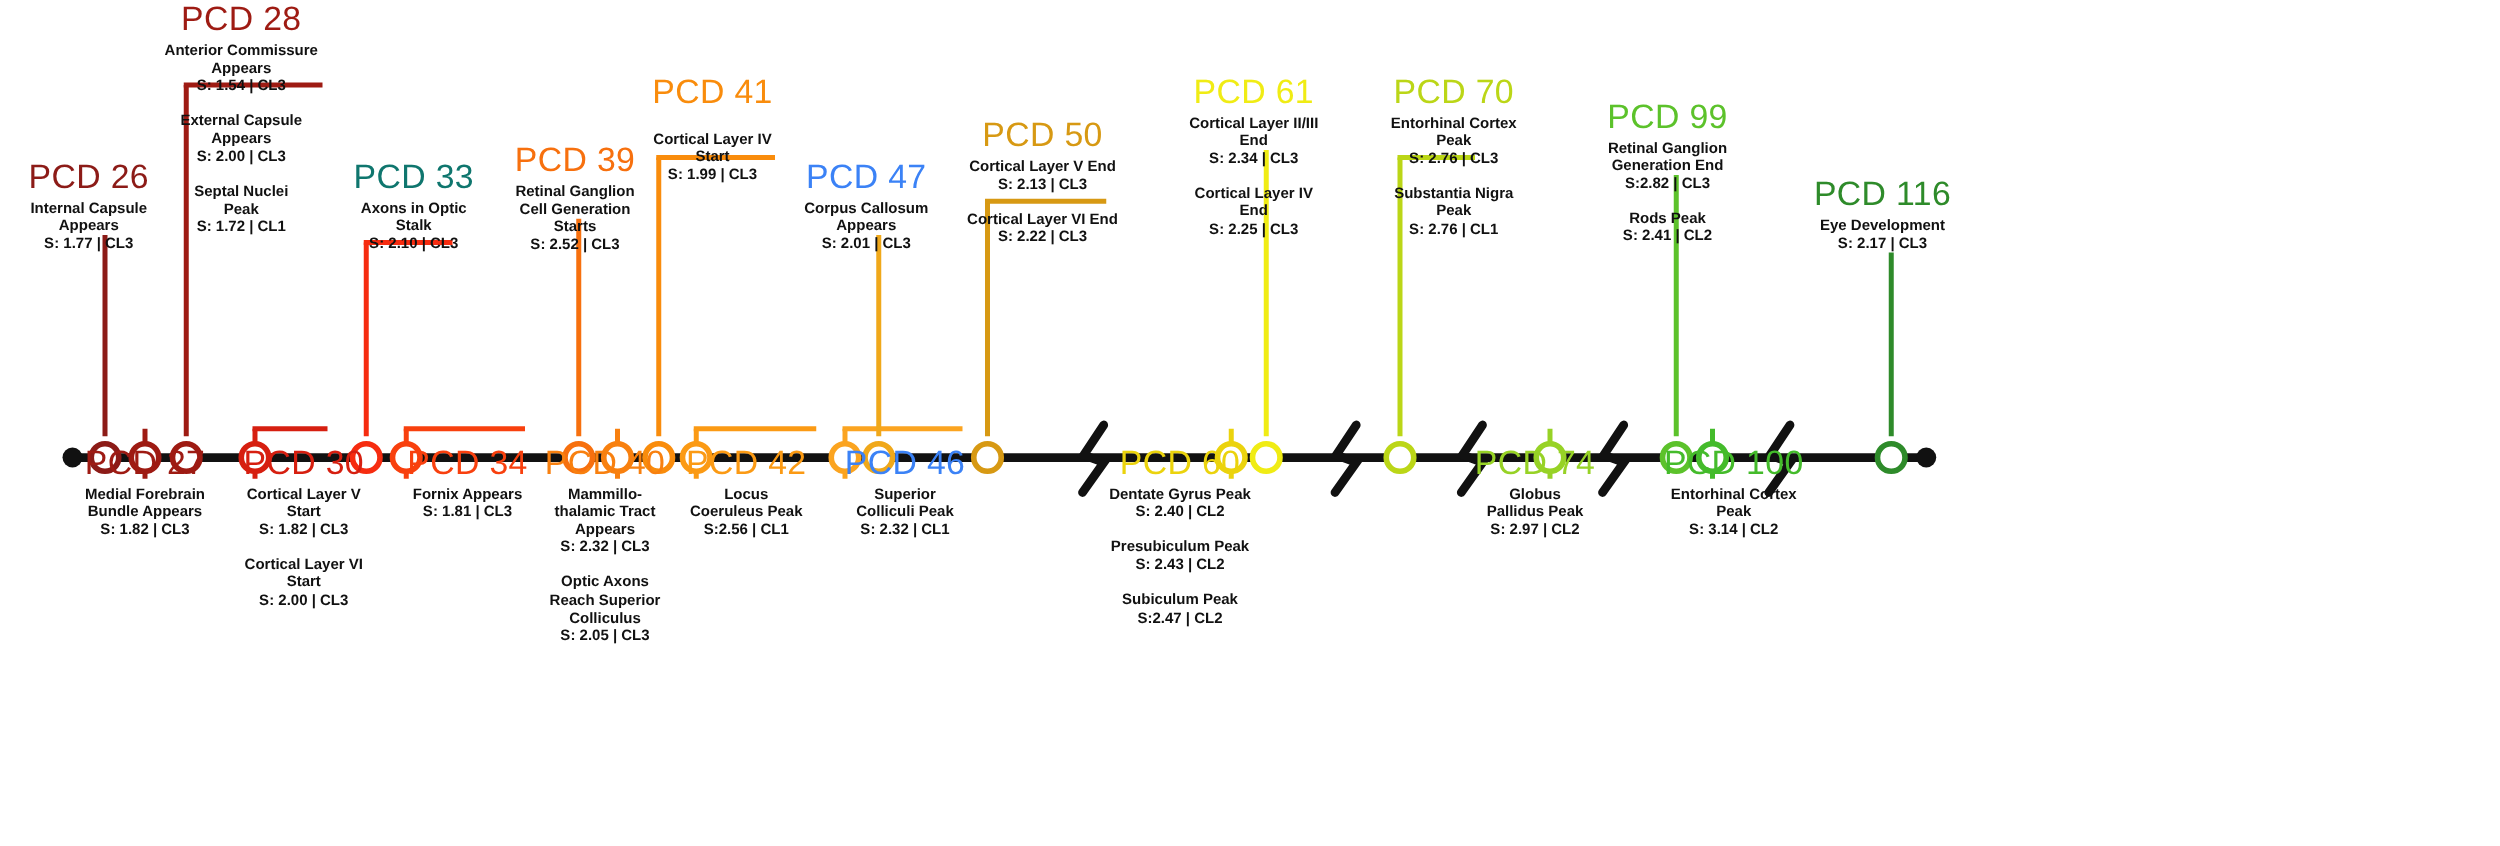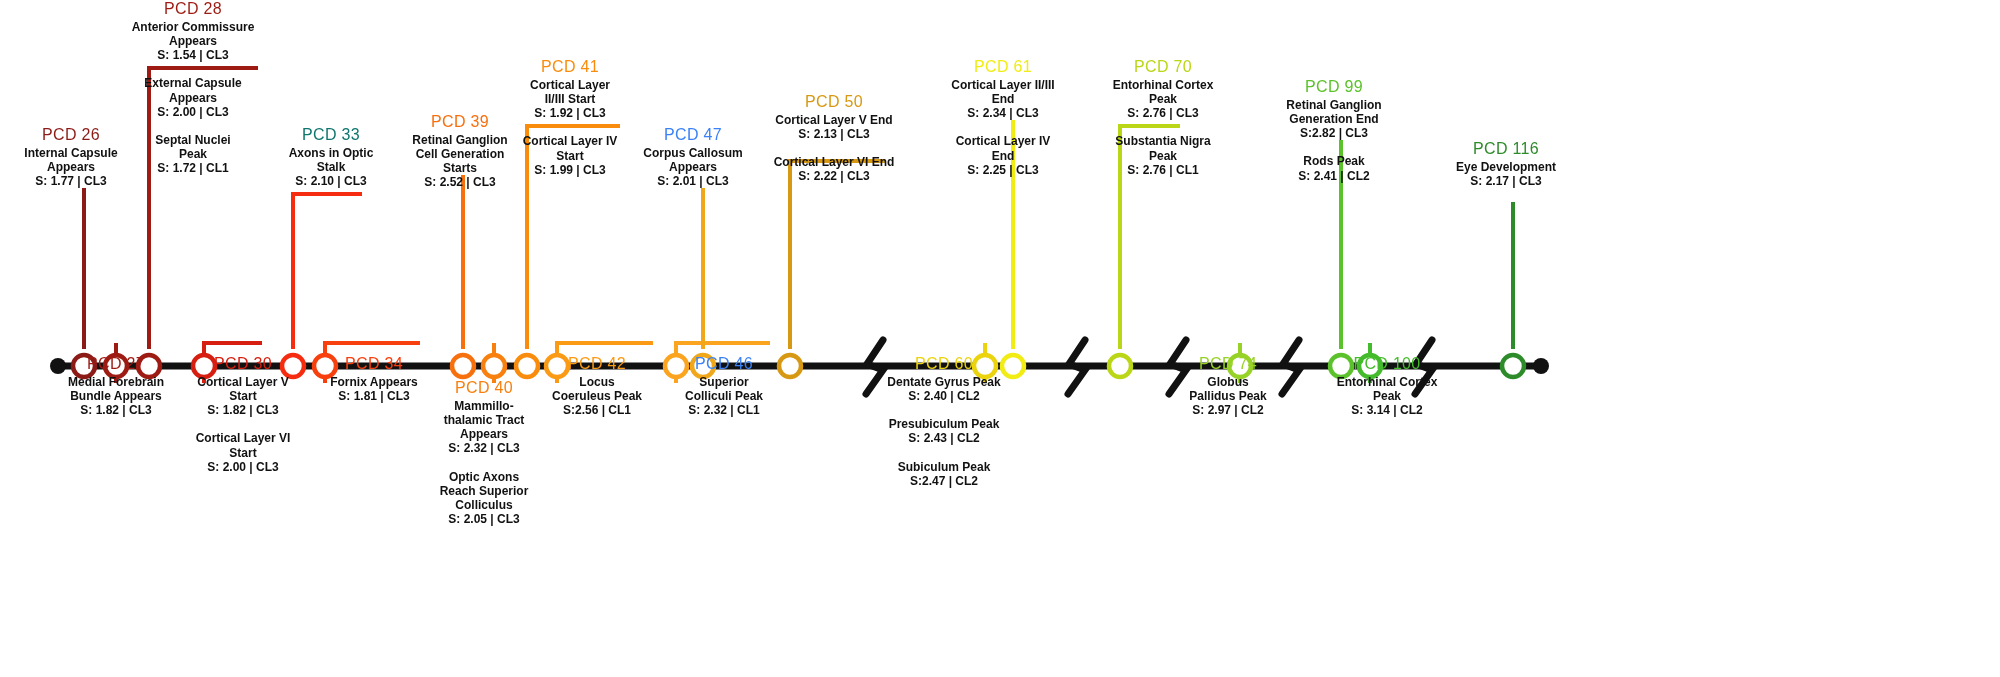--- a/index.html
+++ b/index.html
@@ -1,21 +1,21 @@
 <!DOCTYPE html>
 <html><head>
 <meta charset="utf-8">
 <style>
   html,body{margin:0;padding:0;background:#ffffff;}
   body{width:2000px;height:677px;position:relative;overflow:hidden;
        font-family:"Liberation Sans","DejaVu Sans",sans-serif;}
   #stage{position:absolute;left:0;top:0;width:2000px;height:677px;}
   svg#wires{position:absolute;left:0;top:0;width:2000px;height:677px;pointer-events:none;}
   .lbl{position:absolute;text-align:center;line-height:1.18;}
-  .pcd{font-size:16px;font-weight:400;letter-spacing:.3px;white-space:nowrap;}
+  .pcd{font-size:27px;font-weight:400;letter-spacing:.3px;white-space:nowrap;}
   .ev{font-size:12px;font-weight:bold;color:#111111;margin-top:1px;}
   .ev .sp{display:block;height:13px;}
   .above{transform:translateX(-50%);}
   .below{transform:translateX(-50%);}
 </style>
 </head>
 <body>
 
 <div id="stage">
   <svg id="wires" viewBox="0 0 2000 677" xmlns="http://www.w3.org/2000/svg">
@@ -186,43 +186,38 @@
       <div class="lbl above" style="left: 460px; top: 113px;">
         <div class="pcd" style="color: rgb(247, 112, 14);">PCD 39</div>
         <div class="ev">
           <div>Retinal Ganglion</div>
           <div>Cell Generation</div>
           <div>Starts</div>
           <div>S: 2.52 | CL3</div>
         </div>
       </div>
       <div class="lbl below" style="left: 484px; top: 355px;">
-        <div class="pcd" style="color: rgb(248, 128, 15); margin-top: 24px;">PCD 40</div>
+        <div class="pcd" style="color: rgb(248, 128, 15);">PCD 40</div>
         <div class="ev">
           <div>Mammillo-</div>
           <div>thalamic Tract</div>
           <div>Appears</div>
           <div>S: 2.32 | CL3</div>
         </div>
         <div class="ev">
           <span class="sp"></span>
           <div>Optic Axons</div>
           <div>Reach Superior</div>
           <div>Colliculus</div>
           <div>S: 2.05 | CL3</div>
         </div>
       </div>
       <div class="lbl above" style="left: 570px; top: 58px;">
         <div class="pcd" style="color: rgb(249, 140, 12);">PCD 41</div>
         <div class="ev">
-          <div>Cortical Layer</div>
-          <div>II/III Start</div>
-          <div>S: 1.92 | CL3</div>
-        </div>
-        <div class="ev">
           <span class="sp"></span>
           <div>Cortical Layer IV</div>
           <div>Start</div>
           <div>S: 1.99 | CL3</div>
         </div>
       </div>
       <div class="lbl below" style="left: 597px; top: 355px;">
         <div class="pcd" style="color: rgb(251, 154, 20);">PCD 42</div>
         <div class="ev">
           <div>Locus</div>

